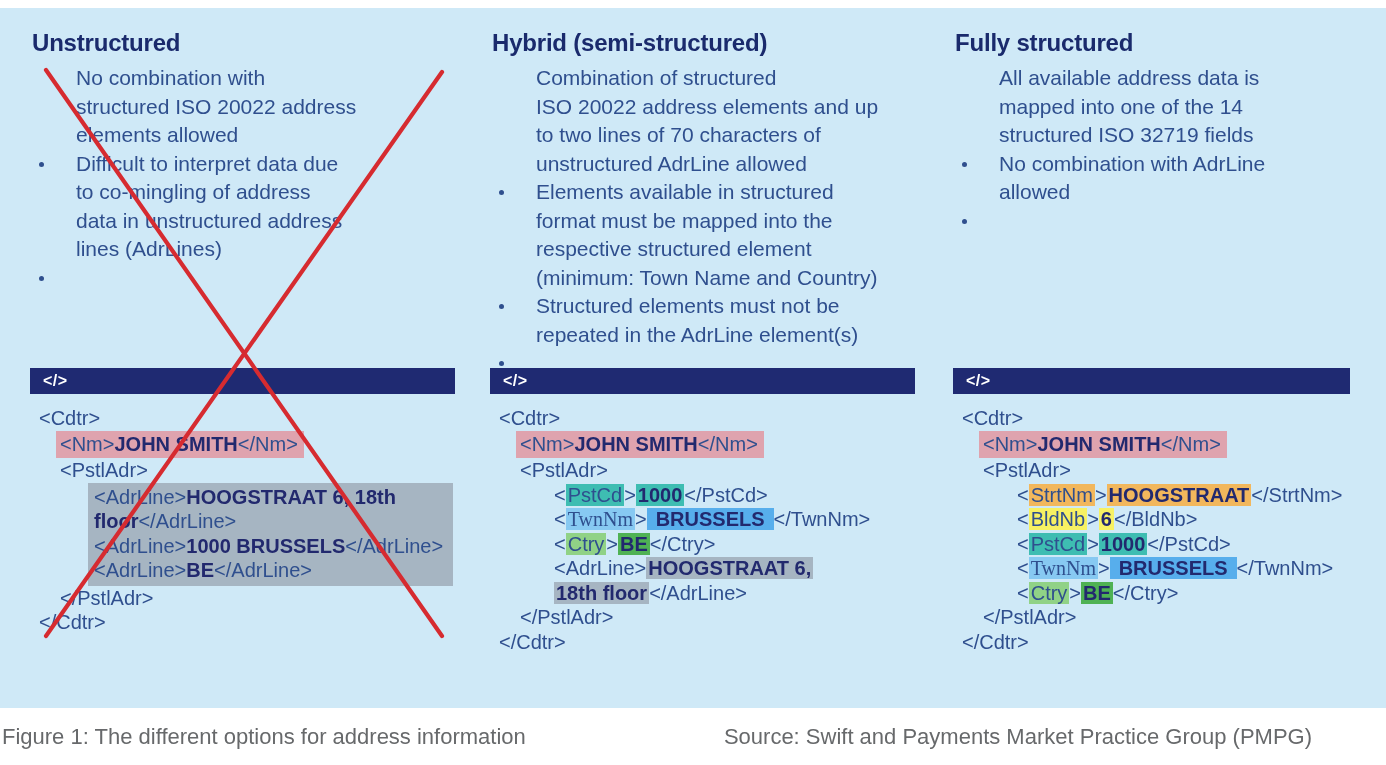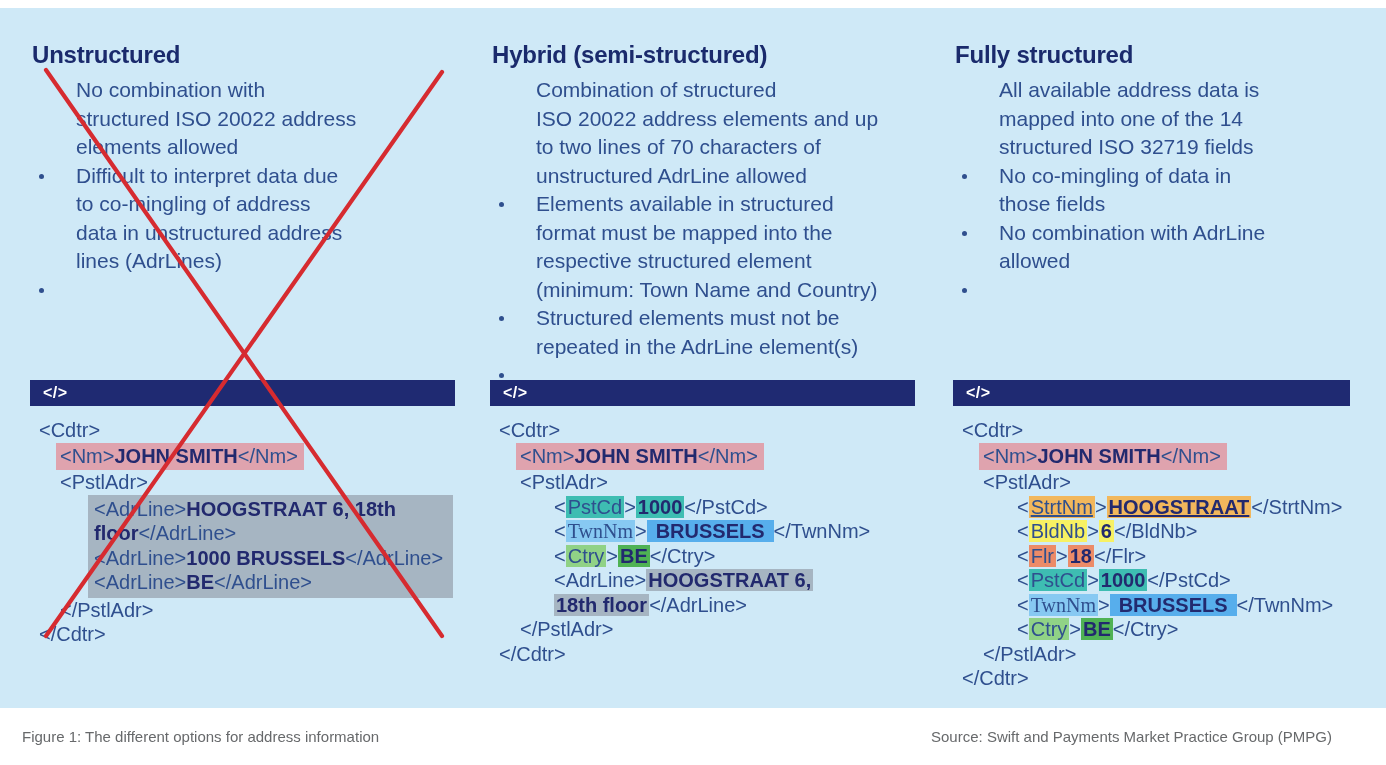--- a/index.html
+++ b/index.html
@@ -5,21 +5,21 @@
   html,body{margin:0;padding:0;}
   body{
     width:1386px;height:765px;position:relative;overflow:hidden;
     background:#ffffff;
     font-family:"Liberation Sans","DejaVu Sans",sans-serif;
   }
   .panel{
     position:absolute;left:0;top:8px;width:1386px;height:700px;
     background:var(--panel,#cfe9f7);
   }
-  .col{position:absolute;top:12px;height:600px;}
+  .col{position:absolute;top:0;height:600px;}
   .col-0{left:30px;width:425px;}
   .col-1{left:490px;width:425px;}
   .col-2{left:953px;width:397px;}
   .col-title{
     margin:20px 0 0 2px;font-size:24px;line-height:30px;font-weight:bold;
     color:var(--heading,#1a2a6c);letter-spacing:-0.2px;
   }
   .bullets{
     list-style:none;margin:6px 0 0 0;padding:0;
     font-size:21px;line-height:28.5px;color:var(--body,#2f4f8e);
@@ -48,33 +48,33 @@
   .val{font-weight:bold;color:var(--bold,#22296e);}
   .linehl{display:inline-block;padding:1px 6px 2px 4px;margin-left:-4px;}
   .hl-pink{background:var(--pink,#dfa3ae);}
   .hl-gray{background:var(--gray,#a6b5c2);padding:0 2px;margin-top:16px;}
   .hl-teal{background:var(--teal,#3ebdb2);padding:0 2px;}
   .hl-teal2{background:var(--teal2,#3ebdb2);padding:0 2px;text-align:right;}
   .hl-blue{background:var(--blue,#87c9f2);padding:0 2px;font-family:Liberation Serif, serif;}
   .hl-blue2{background:var(--blue2,#57aeec);padding:0 9px;}
   .hl-green{background:var(--green,#90d286);padding:0 2px;}
   .hl-green2{background:var(--green2,#4fb254);padding:0 2px;}
-  .hl-orange{background:var(--orange,#f2b75c);padding:0 2px;text-decoration:underline;}
+  .hl-orange{background:var(--orange,#f2b75c);padding:0 2px;}
   .hl-yellow{background:var(--yellow,#f7f163);padding:0 2px;}
   .hl-salmon{background:var(--salmon,#ec8b68);padding:0 2px;}
   .hl-block{
     background:var(--gray,#a6b5c2);
     margin-left:58px;margin-right:2px;padding:2px 0 3px 0;
   }
   .hl-block .cline{padding-left:6px;}
   .cross{position:absolute;left:0;top:0;pointer-events:none;}
   .caption-row{
     position:absolute;left:0;top:708px;width:1314px;height:57px;
     display:flex;justify-content:space-between;align-items:center;
-    font-size:15px;color:var(--caption,#67696b);margin-left:20px;
+    font-size:22px;color:var(--caption,#67696b);
   }
   .caption-left{padding-left:2px;}
   .caption-right{padding-right:2px;}
 </style>
 </head>
 <body>
 
 <div class="panel">
 
   <section class="col col-0">
@@ -174,42 +174,34 @@
             <span class="dot"></span>
           </span>
           <span class="btext">All available address data is
 mapped into one of the 14
 structured ISO 32719 fields</span>
         </li>
         <li>
           <span class="dotcol">
             <span class="dot"></span>
           </span>
-          <span class="btext">No co-mingling of data in
-those fields</span>
-        </li>
-        <li>
-          <span class="dotcol">
-            <span class="dot"></span>
-          </span>
           <span class="btext">No combination with AdrLine
 allowed</span>
         </li>
       </ul>
     <div class="codewrap">
       <div class="codebar">
         <span class="codebar-glyph">&lt;/&gt;</span>
       </div>
       <div class="codebody">
           <div class="cline indent-0"><span>&lt;Cdtr&gt;</span></div>
           <div class="cline indent-1"><span class="linehl hl-pink"><span>&lt;Nm&gt;</span><span class="val">JOHN SMITH</span><span>&lt;/Nm&gt;</span></span></div>
           <div class="cline indent-1"><span>&lt;PstlAdr&gt;</span></div>
           <div class="cline indent-2"><span>&lt;</span><span class="hl-orange">StrtNm</span><span>&gt;</span><span class="val hl-orange">HOOGSTRAAT</span><span>&lt;/StrtNm&gt;</span></div>
           <div class="cline indent-2"><span>&lt;</span><span class="hl-yellow">BldNb</span><span>&gt;</span><span class="val hl-yellow">6</span><span>&lt;/BldNb&gt;</span></div>
-          <div class="cline indent-2"><span>&lt;</span><span class="hl-salmon">Flr</span><span>&gt;</span><span class="val hl-salmon">18</span><span>&lt;/Flr&gt;</span></div>
           <div class="cline indent-2"><span>&lt;</span><span class="hl-teal">PstCd</span><span>&gt;</span><span class="val hl-teal2">1000</span><span>&lt;/PstCd&gt;</span></div>
           <div class="cline indent-2"><span>&lt;</span><span class="hl-blue">TwnNm</span><span>&gt;</span><span class="val hl-blue2">BRUSSELS</span><span>&lt;/TwnNm&gt;</span></div>
           <div class="cline indent-2"><span>&lt;</span><span class="hl-green">Ctry</span><span>&gt;</span><span class="val hl-green2">BE</span><span>&lt;/Ctry&gt;</span></div>
           <div class="cline indent-1"><span>&lt;/PstlAdr&gt;</span></div>
           <div class="cline indent-0"><span>&lt;/Cdtr&gt;</span></div>
         </div>
     </div>
   </section>
 
   <svg class="cross" width="1386" height="700" viewBox="0 0 1386 700">

